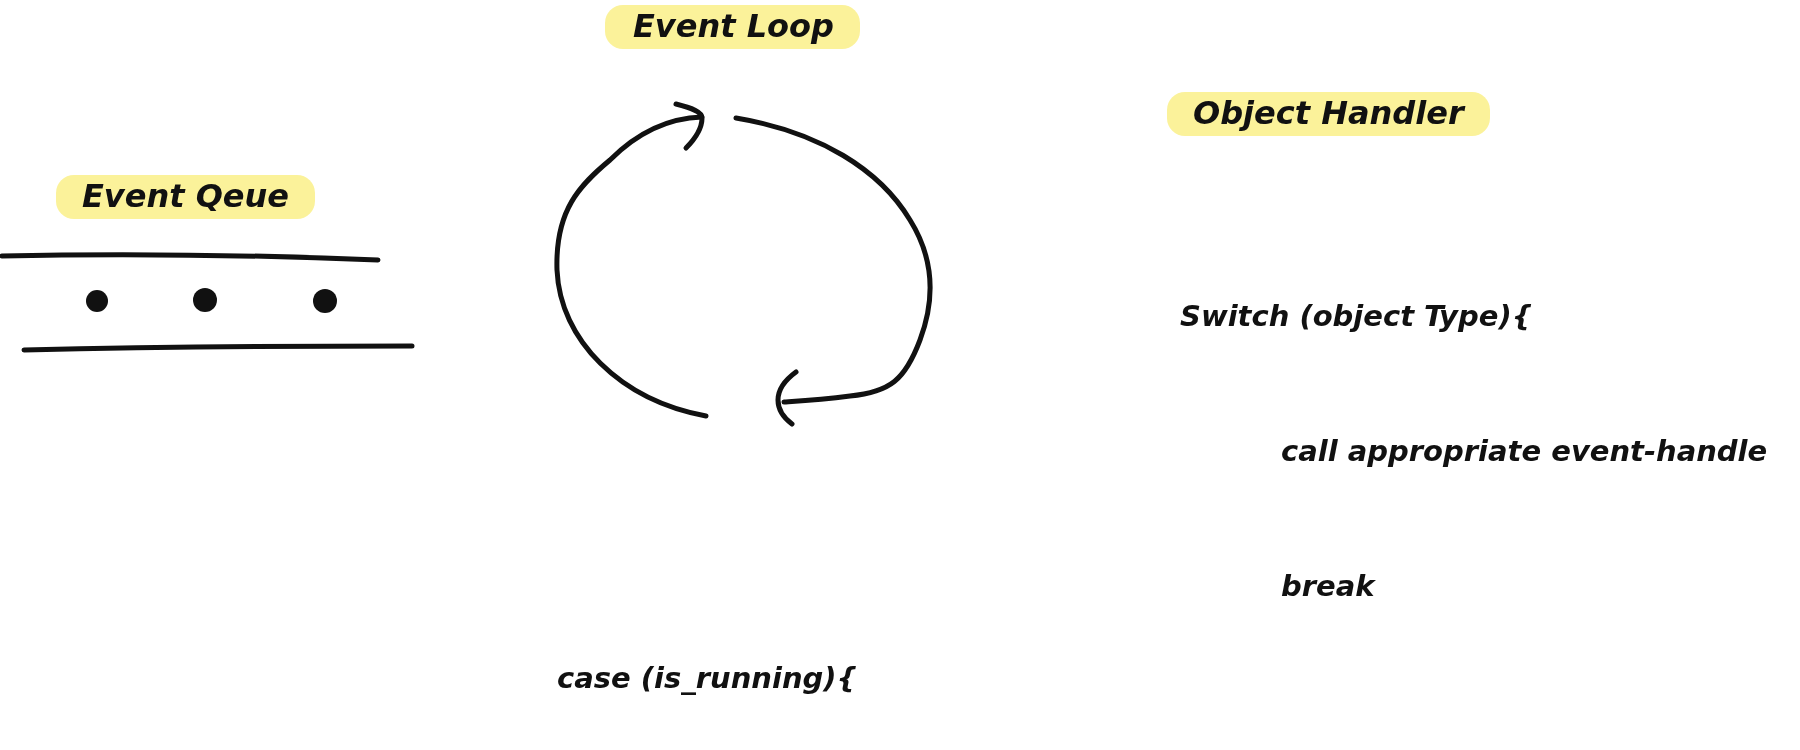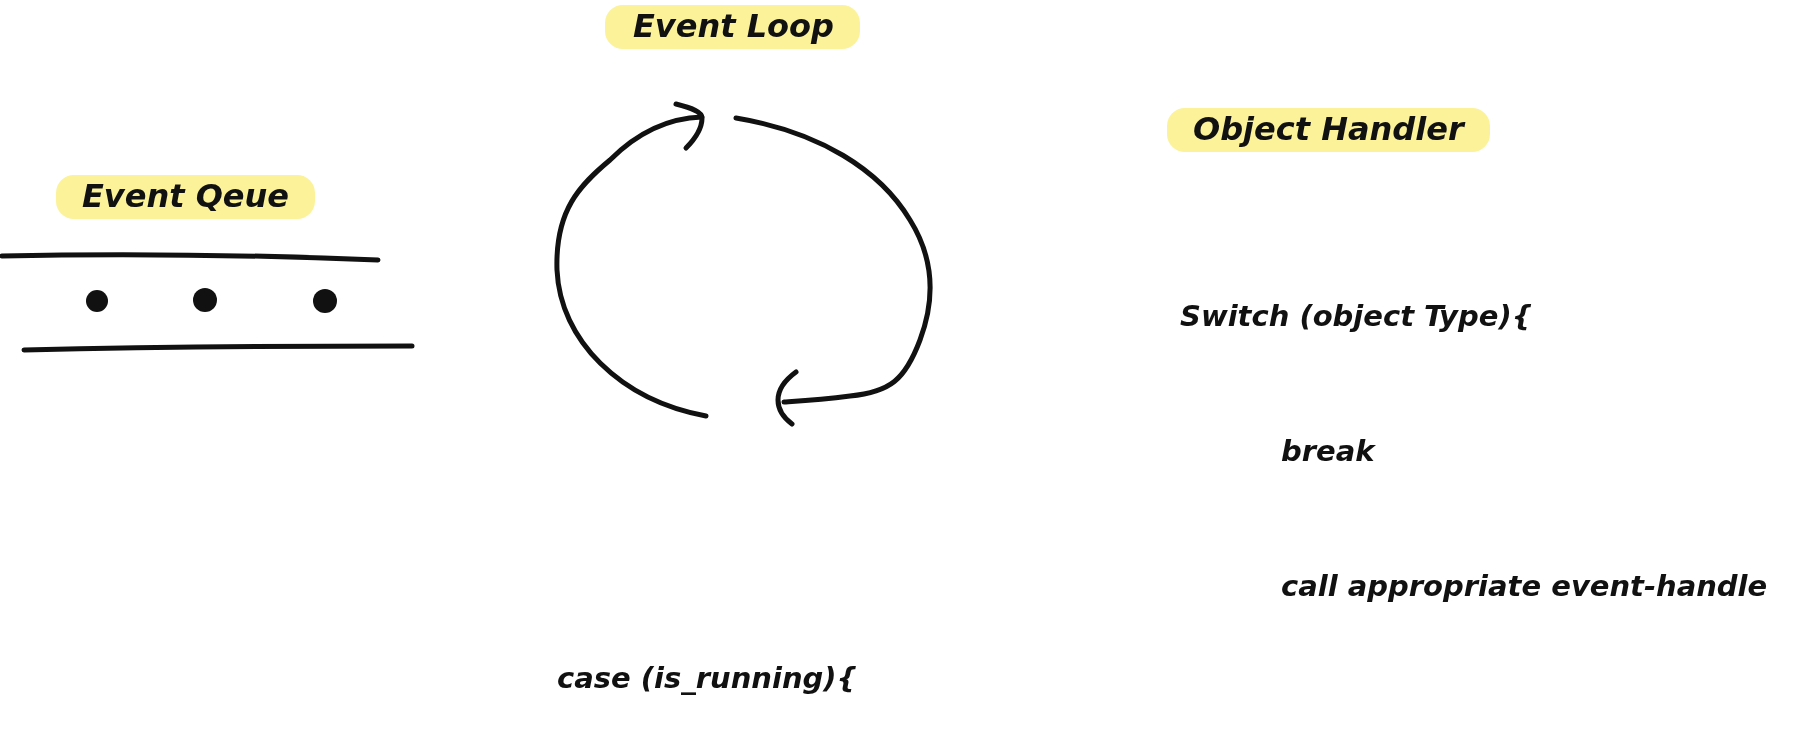--- a/index.html
+++ b/index.html
@@ -41,23 +41,23 @@
 
 <div class="label" style="left:605px; top:5px;padding-left:28px;">Event Loop</div>
 
 <div class="code" style="left:557px; top:566px;">
   <div>case (is_running){</div>
   
   
   
 </div>
 
-<div class="label" style="left:1167px; top:108px;text-align:right;">Object Handler</div>
+<div class="label" style="left:1167px; top:92px;text-align:right;">Object Handler</div>
 
 <div class="code" style="left:1180px; top:204px;">
   <div>Switch (object Type){</div>
+  <div>          call appropriate event-handle</div>
   <div>          break</div>
-  <div>          call appropriate event-handle</div>
   
   
   
   
 </div>
 
 </body></html>

